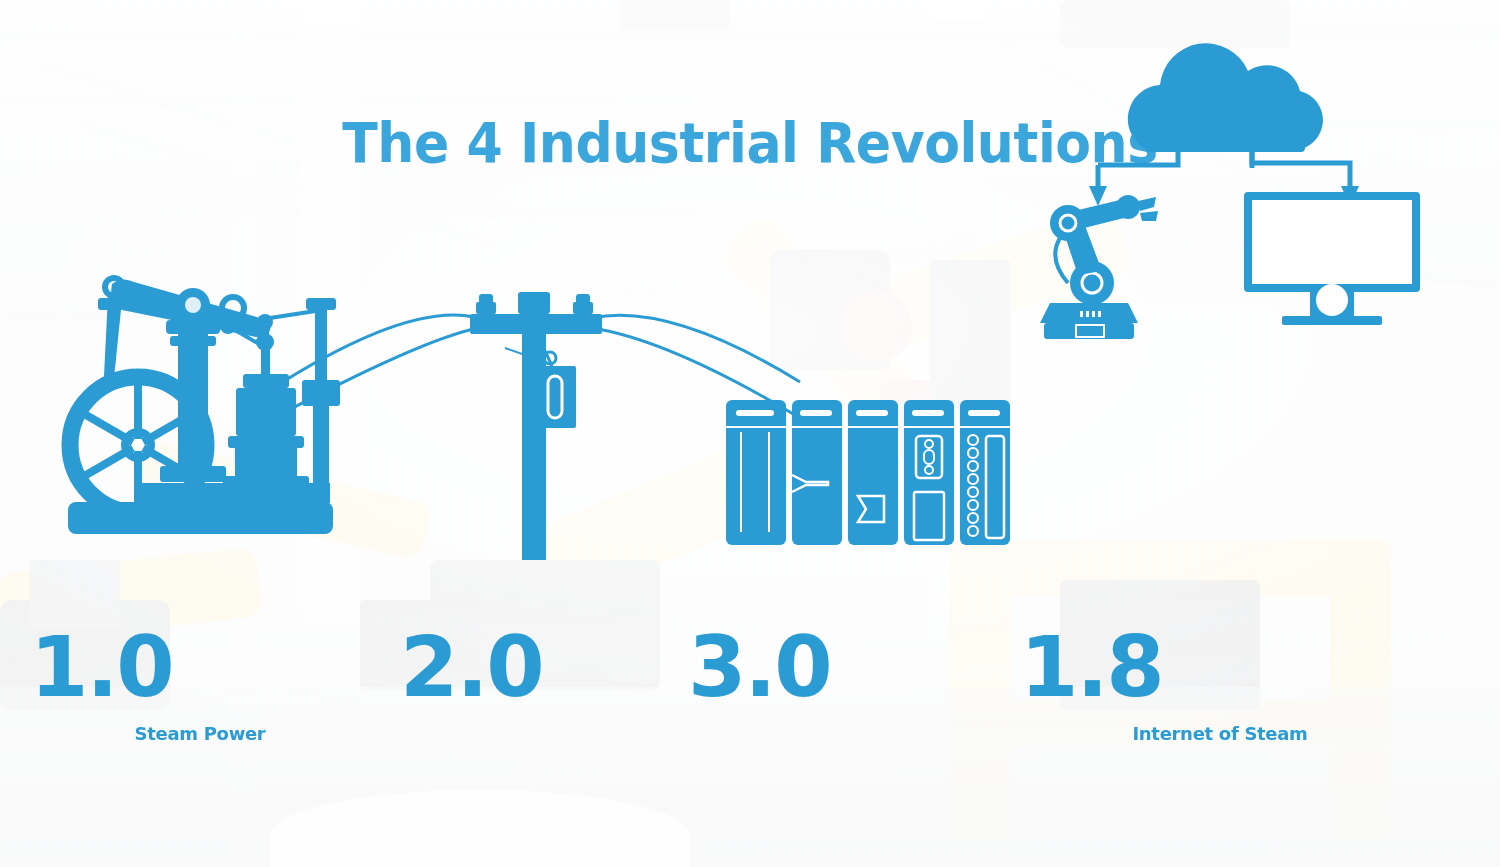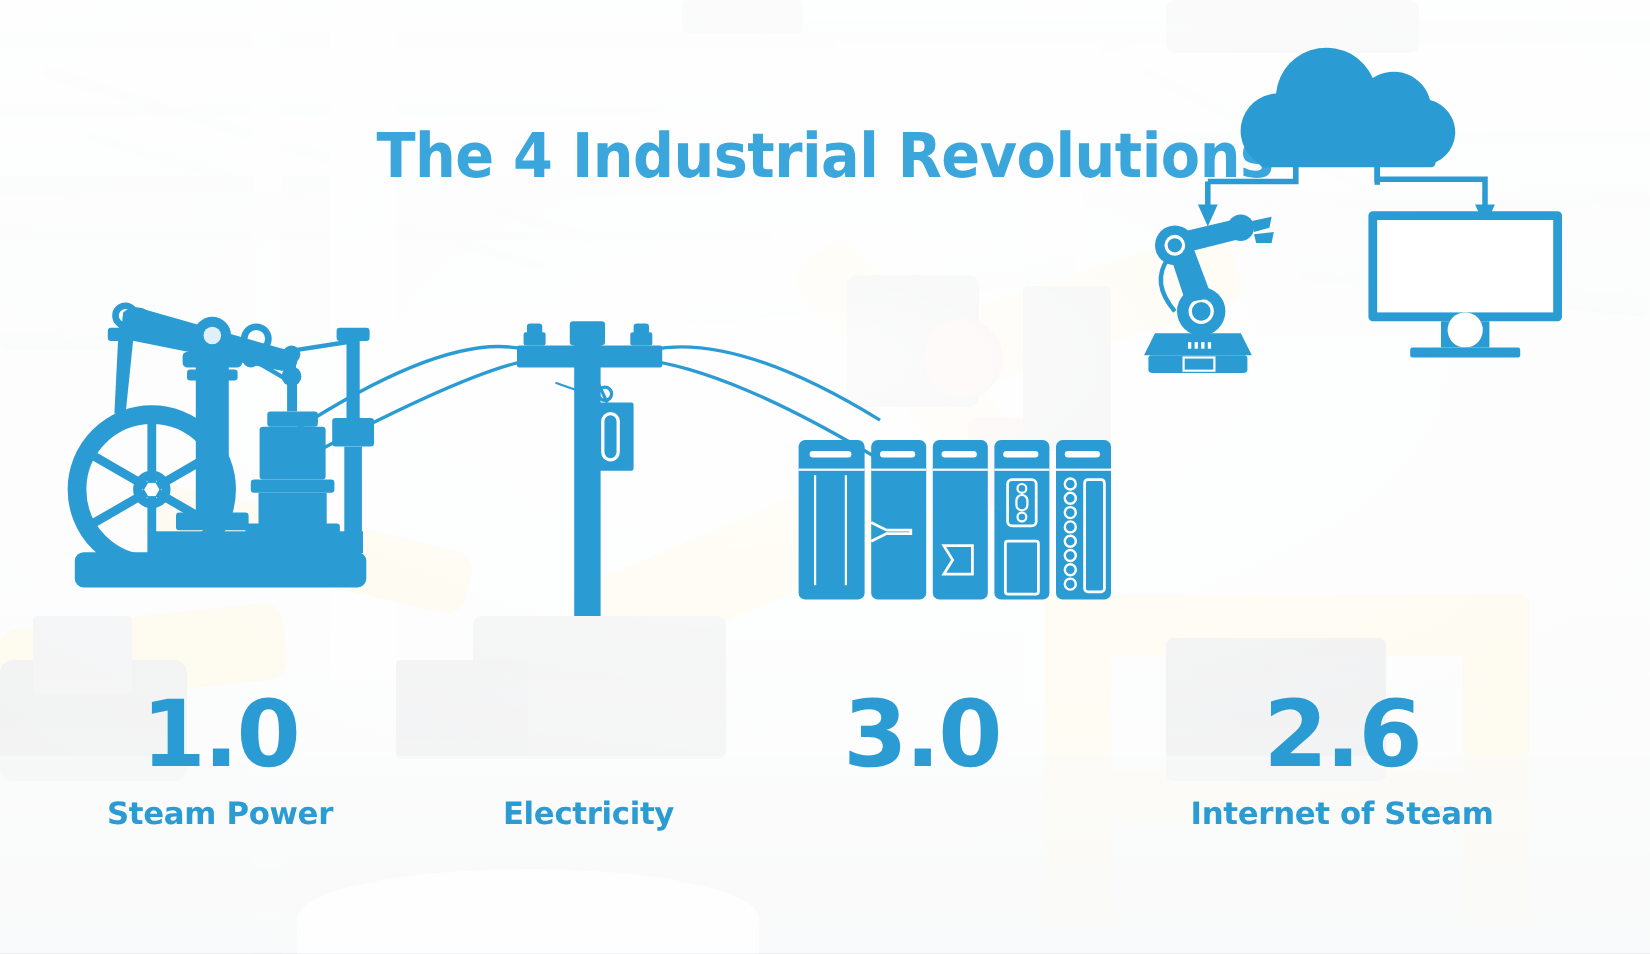--- a/index.html
+++ b/index.html
@@ -43,27 +43,27 @@
 
   .cols{position:absolute;left:0;top:0;width:1500px;height:867px;}
   .col{position:absolute;top:0;height:867px;}
   .col-1{left:30px;width:340px;}
   .col-2{left:400px;width:270px;}
   .col-3{left:688px;width:300px;}
   .col-4{left:1020px;width:400px;}
 
   .icon-wrap{position:absolute;left:0;right:0;top:270px;height:290px;}
   .num{
-    position:absolute;left:0;right:0;top:625px;text-align:center;
+    position:absolute;left:0;right:0;top:625px;text-align:left;
     font-size:84px;font-weight:bold;color:#2b9bd4;line-height:1;
     font-family:"DejaVu Sans", sans-serif;letter-spacing:-2px;
   }
   .sub{
     position:absolute;left:0;right:0;top:723px;text-align:center;
-    font-size:28px;font-weight:bold;color:#2b9bd4;
+    font-size:18px;font-weight:bold;color:#2b9bd4;
     font-family:"DejaVu Sans", sans-serif;letter-spacing:-.3px;
   }
   svg{display:block;overflow:visible;}
 </style>
 </head>
 <body>
 
 <div id="stage">
 
   <div class="bg-photo">
@@ -207,21 +207,21 @@
             <rect x="176" y="24" width="14" height="10" rx="3"></rect>
 
             <path d="M138 66 L152 96" fill="none" stroke="#2b9bd4" stroke-width="3"></path>
             <circle cx="150" cy="88" r="6" fill="none" stroke="#2b9bd4" stroke-width="3"></circle>
             <rect x="136" y="96" width="40" height="62" rx="2"></rect>
             <rect x="148" y="106" width="14" height="42" rx="7" fill="none" stroke="#fff" stroke-width="3"></rect>
             <path d="M105 78 L145 92" fill="none" stroke="#2b9bd4" stroke-width="2"></path>
           </g>
         </svg>
       </div>
-      <div class="sub">Electricity</div>
+      <div class="num">2.0</div>
     </div>
 
     <div class="col col-3">
       <div class="icon-wrap">
         <svg width="300" height="290" viewBox="0 0 300 290">
           <g fill="#2b9bd4">
 
             <rect x="38" y="130" width="60" height="145" rx="6"></rect>
             <rect x="48" y="140" width="38" height="6" rx="3" fill="#fff"></rect>
             <rect x="52" y="162" width="2" height="100" fill="#fff"></rect>
@@ -338,18 +338,18 @@
         <svg width="180" height="140" viewBox="0 0 180 140" style="position:absolute;left:222px;top:190px;">
           <g fill="#2b9bd4">
             <rect x="2" y="2" width="176" height="100" rx="4"></rect>
             <rect x="10" y="10" width="160" height="84" fill="#ffffff"></rect>
             <path d="M68 102 L112 102 L112 126 L68 126 z"></path>
             <circle cx="90" cy="110" r="16" fill="#ffffff"></circle>
             <rect x="40" y="126" width="100" height="9" rx="2"></rect>
           </g>
         </svg>
       </div>
-      <div class="num">2.6</div>
+      <div class="num">1.8</div>
       <div class="sub">Internet of Steam</div>
     </div>
 
   </div>
 </div>
 
 </body></html>

